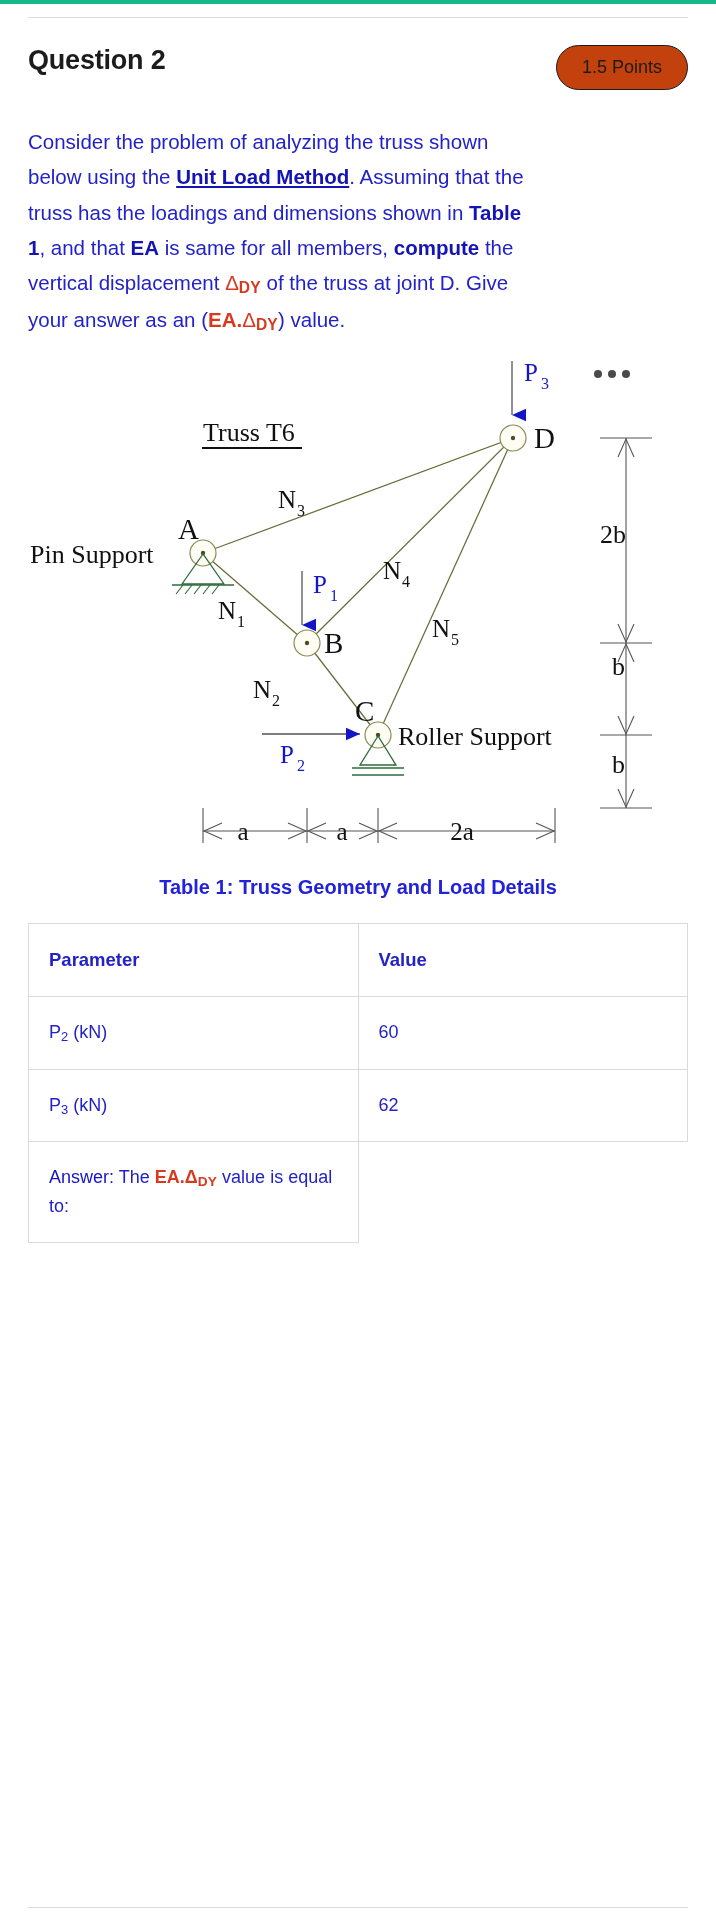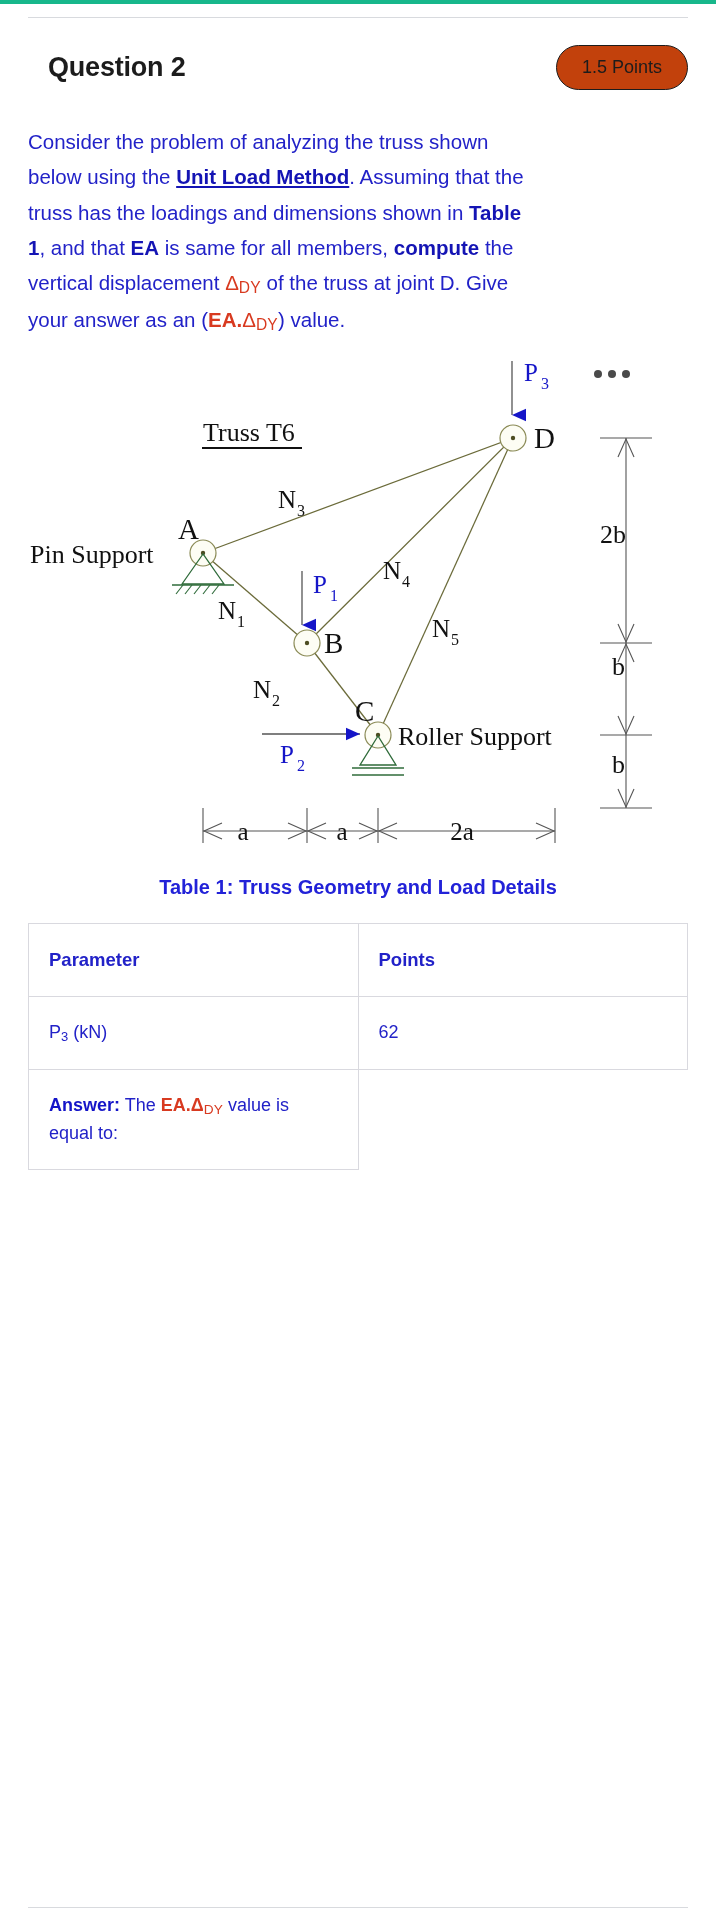--- a/index.html
+++ b/index.html
@@ -22,24 +22,22 @@
     background: #18b78b;
   }
   .top-rule {
     margin: 13px 28px 0 28px;
     border-top: 1px solid #d8dade;
   }
 
   
   .qheader {
     display: flex;
-    align-items: center;
     justify-content: space-between;
     padding: 27px 28px 0 28px;
-    margin-left: 20px;
   }
   .qtitle {
     font-size: 27px;
     font-weight: 700;
     color: #1c1c1c;
     letter-spacing: -0.2px;
   }
   .points-pill {
     border: 1.6px solid #1c1c1c;
     border-radius: 26px;
@@ -54,21 +52,21 @@
   .qbody {
     padding: 34px 28px 0 28px;
     font-size: 20.5px;
     line-height: 1.72;
     color: #2222c8;
     max-width: 560px;
   }
   .qbody b { font-weight: 700; color: #1414b4; }
   .qbody u.bu { font-weight: 700; text-decoration: underline; color: #1414b4; }
   .red { color: #d83a20; font-weight: 700; }
-  .red-sub { font-size: 0.76em; vertical-align: -0.22em; font-weight: 400; letter-spacing: 0.2px;}
+  .red-sub { font-size: 0.76em; vertical-align: -0.22em; font-weight: 700; letter-spacing: 0.2px;}
   .delta { font-weight: 400; }
 
   
   .figure-wrap {
     position: relative;
     width: 716px;
     height: 515px;
     margin-top: 14px;
   }
   .figure-wrap svg { display: block; }
@@ -97,21 +95,21 @@
     color: #2222c8;
     vertical-align: middle;
     line-height: 1.5;
   }
   table.geo th {
     font-weight: 700;
     font-size: 18.5px;
   }
   table.geo td.param { width: 57%; }
   .sub { font-size: 0.72em; vertical-align: -0.25em; }
-  .answer-cell b { color: #1414c8; font-weight: 700; }
+  .answer-cell b { color: #1414c8; font-weight: 400; }
   .answer-cell { font-weight: 400; }
   .answer-blank { border-left: none !important; border-top: none !important;
                   border-right: none !important; border-bottom: none !important; }
 
   .bottom-rule {
     position: absolute;
     left: 28px; right: 28px;
     bottom: 12px;
     border-top: 1px solid #d8dade;
   }
@@ -299,24 +297,28 @@
     </svg>
   </div>
 
   <div class="table-caption">Table 1: Truss Geometry and Load Details</div>
 
   <div class="tbl-wrap">
     <table class="geo">
       <thead>
         <tr>
           <th class="param">Parameter</th>
-          <th>Points</th>
+          <th>Value</th>
         </tr>
       </thead>
       <tbody>
+        <tr>
+          <td class="param"><span>P</span><span class="sub">2</span><span> (kN)</span></td>
+          <td>60</td>
+        </tr>
         <tr>
           <td class="param"><span>P</span><span class="sub">3</span><span> (kN)</span></td>
           <td>62</td>
         </tr>
         <tr>
           <td class="param answer-cell"><b>Answer:</b><span> The </span><span class="red">EA.</span><span class="red">Δ</span><span class="red red-sub">DY</span><span> value is equal to:</span></td>
           <td class="answer-blank"></td>
         </tr>
       </tbody>
     </table>

